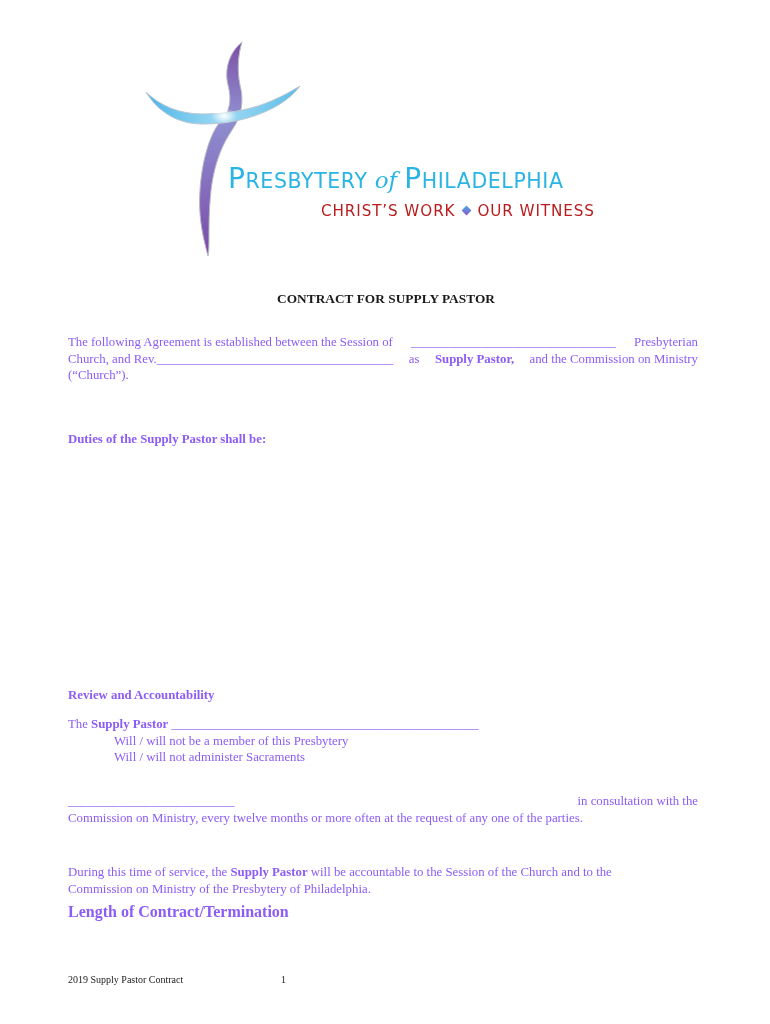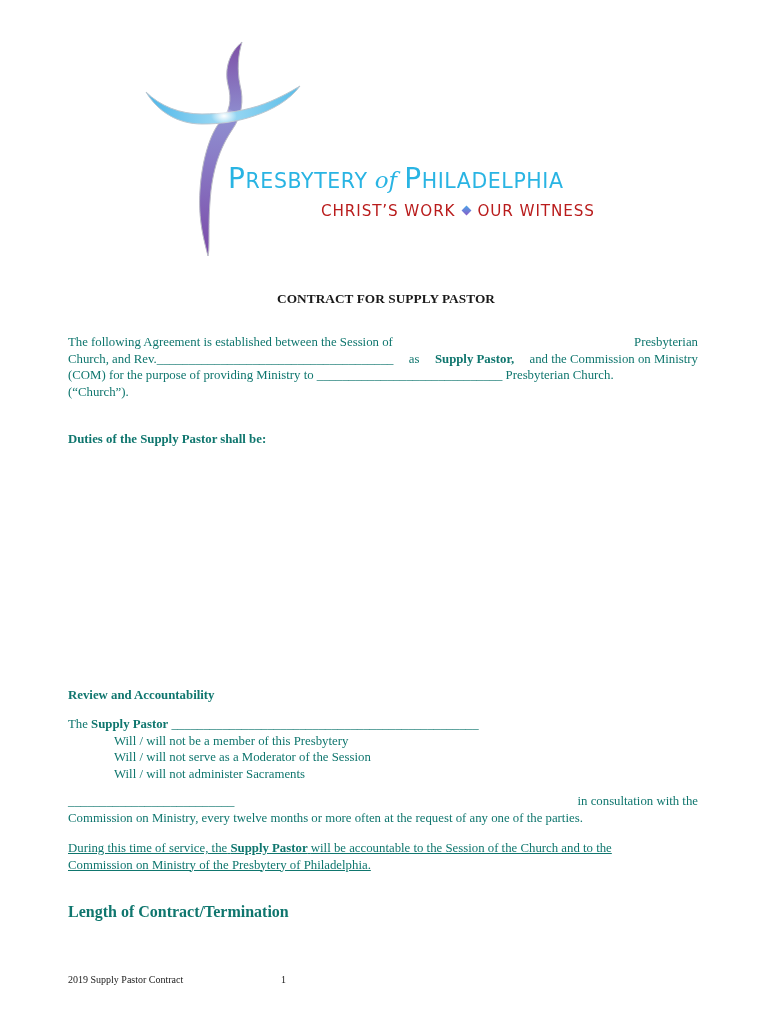--- a/index.html
+++ b/index.html
@@ -78,21 +78,21 @@
       vertical-align: middle;
     }
 
     
     .doc-text {
       position: absolute;
       left: 68px;
       width: 630px;
       font-size: 12.8px;
       line-height: 16.5px;
-      color: #0f766e;
+      color: #8b5cf6;
     }
     .title {
       position: absolute;
       left: 0;
       top: 291px;
       width: 772px;
       text-align: center;
       font-weight: bold;
       font-size: 13.3px;
       letter-spacing: 0.05px;
@@ -164,60 +164,55 @@
     <div class="logo-tagline">
       <span>CHRIST’S WORK</span><span class="diamond"></span><span>OUR WITNESS</span>
     </div>
   </div>
 
   <div class="title">CONTRACT FOR SUPPLY PASTOR</div>
 
   <div class="doc-text" style="top:334px;">
     <div class="jline">
       <span>The following Agreement is established between the Session of</span>
+      <span class="blank">________________________________</span>
       <span>Presbyterian</span>
     </div>
     <div class="jline">
       <span><span>Church, and Rev.</span><span class="blank">_____________________________________</span></span>
       <span>as</span>
       <b>Supply Pastor,</b>
       <span>and the Commission on Ministry</span>
     </div>
-    <div class="line">
-      <span>(COM) for the purpose of providing Ministry to</span>
-      <span class="blank">_____________________________</span>
-      <span>Presbyterian Church.</span>
-    </div>
     <div class="line">(“Church”).</div>
   </div>
 
   <div class="doc-text heading" style="top:431px;">Duties of the Supply Pastor shall be:</div>
 
   <div class="doc-text heading" style="top:687px;">Review and Accountability</div>
 
   <div class="doc-text" style="top:716px;">
     <div class="line">
       <span>The</span>
       <b>Supply Pastor</b>
       <span class="blank">________________________________________________</span>
     </div>
     <div class="line indent">Will / will not be a member of this Presbytery</div>
-    <div class="line indent">Will / will not serve as a Moderator of the Session</div>
     <div class="line indent">Will / will not administer Sacraments</div>
   </div>
 
   <div class="doc-text" style="top:793px;">
     <div class="jline">
       <span class="blank">__________________________</span>
       <span>in consultation with the</span>
     </div>
     <div class="line">Commission on Ministry, every twelve months or more often at the request of any one of the parties.</div>
   </div>
 
-  <div class="doc-text" style="top:840px;text-decoration:underline;">
+  <div class="doc-text" style="top:864px;">
     <div class="line">
       <span>During this time of service, the</span>
       <b>Supply Pastor</b>
       <span>will be accountable to the Session of the Church and to the</span>
     </div>
     <div class="line">Commission on Ministry of the Presbytery of Philadelphia.</div>
   </div>
 
   <div class="doc-text small-heading" style="top:904px;">Length of Contract/Termination</div>
 

